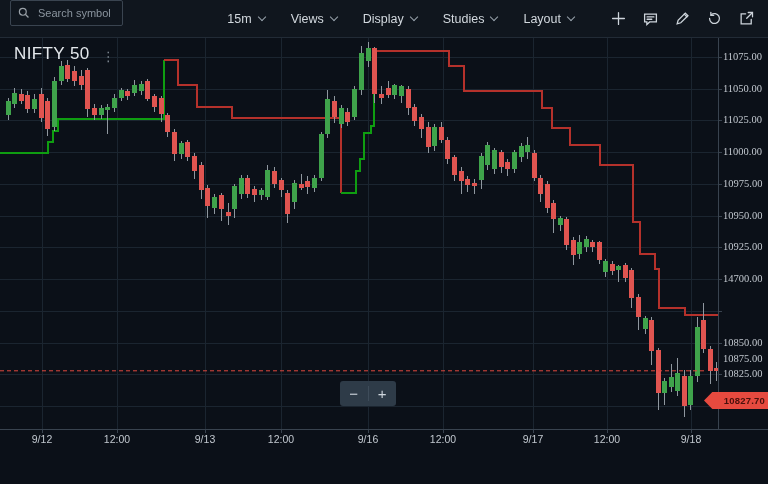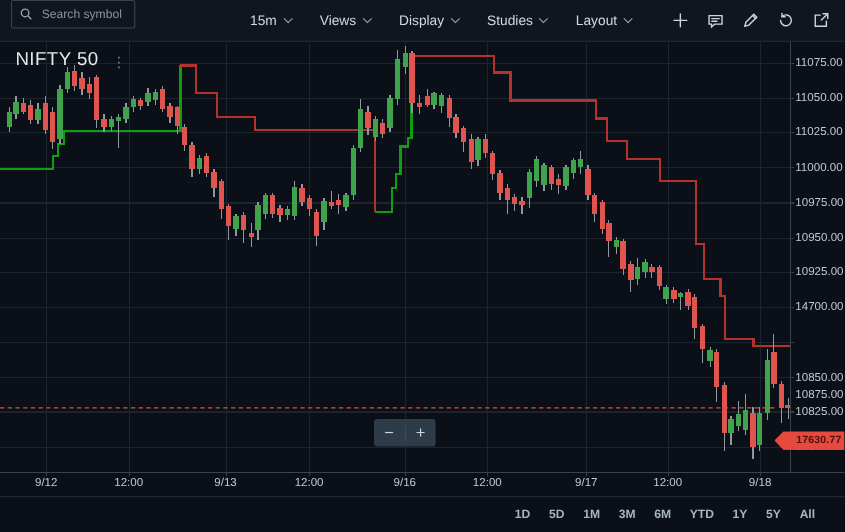--- a/index.html
+++ b/index.html
@@ -26,21 +26,21 @@
          border-bottom:1.4px solid #98a2ac;transform:rotate(45deg);margin-left:7px;margin-top:-3px;}
   .tb-icons{display:flex;align-items:center;margin-left:20px;}
   .tb-icon{width:15px;height:15px;margin-left:17px;color:#cdd4db;display:flex;align-items:center;}
   .tb-icon svg{width:15px;height:15px;}
   
   .chart{position:absolute;left:0;top:38px;width:768px;height:413px;}
   #chart-svg{position:absolute;left:0;top:0;}
   .symbol-title{position:absolute;left:14px;top:6px;font-size:17px;color:#e4e8ec;
                 letter-spacing:.4px;display:flex;align-items:flex-end;}
   .overflow{margin-left:12px;color:#828c96;font-size:13px;margin-top:2px;}
-  .ylabel{position:absolute;left:723px;font-size:10.5px;color:#c2c8cf;white-space:nowrap;}
+  .ylabel{position:absolute;left:723px;font-size:10.5px;color:#c2c8cf;white-space:nowrap;font-family:Liberation Serif, serif;}
   .xlabel{position:absolute;top:395px;width:56px;margin-left:-28px;text-align:center;
           font-size:10.5px;color:#c2c8cf;}
   .price-tag{position:absolute;left:704px;top:354px;width:64px;height:17px;background:var(--tag-bg);
              clip-path:polygon(0 50%,13% 0,100% 0,100% 100%,13% 100%);display:flex;align-items:center;
              justify-content:flex-end;padding-right:3px;box-sizing:border-box;
              font-size:9.5px;font-weight:bold;color:var(--tag-text);letter-spacing:.2px;}
   .zoom-ctrl{position:absolute;left:340px;top:343px;width:56px;height:25px;background:#2e3b48;
              border-radius:3px;display:flex;align-items:center;}
   .zoom-btn{flex:1;text-align:center;color:#cfd6dd;font-size:15px;line-height:25px;cursor:pointer;}
   .zoom-div{width:1px;height:15px;background:#3e4c5a;}
@@ -425,28 +425,17 @@
         <div class="xlabel" style="left: 443px;">12:00</div>
         <div class="xlabel" style="left: 533px;">9/17</div>
         <div class="xlabel" style="left: 607px;">12:00</div>
         <div class="xlabel" style="left: 691px;">9/18</div>
       </div>
     <div class="zoom-ctrl">
       <div class="zoom-btn">−</div>
       <div class="zoom-div"></div>
       <div class="zoom-btn">+</div>
     </div>
-    <div class="price-tag">17630.77</div>
+    <div class="price-tag">10827.70</div>
   </div>
 
-  <footer class="rangebar" id="rangebar">
-      <span class="range-btn">1D</span>
-      <span class="range-btn">5D</span>
-      <span class="range-btn">1M</span>
-      <span class="range-btn">3M</span>
-      <span class="range-btn">6M</span>
-      <span class="range-btn">YTD</span>
-      <span class="range-btn">1Y</span>
-      <span class="range-btn">5Y</span>
-      <span class="range-btn">All</span>
-    </footer>
 
 </div>
 
 </body></html>

